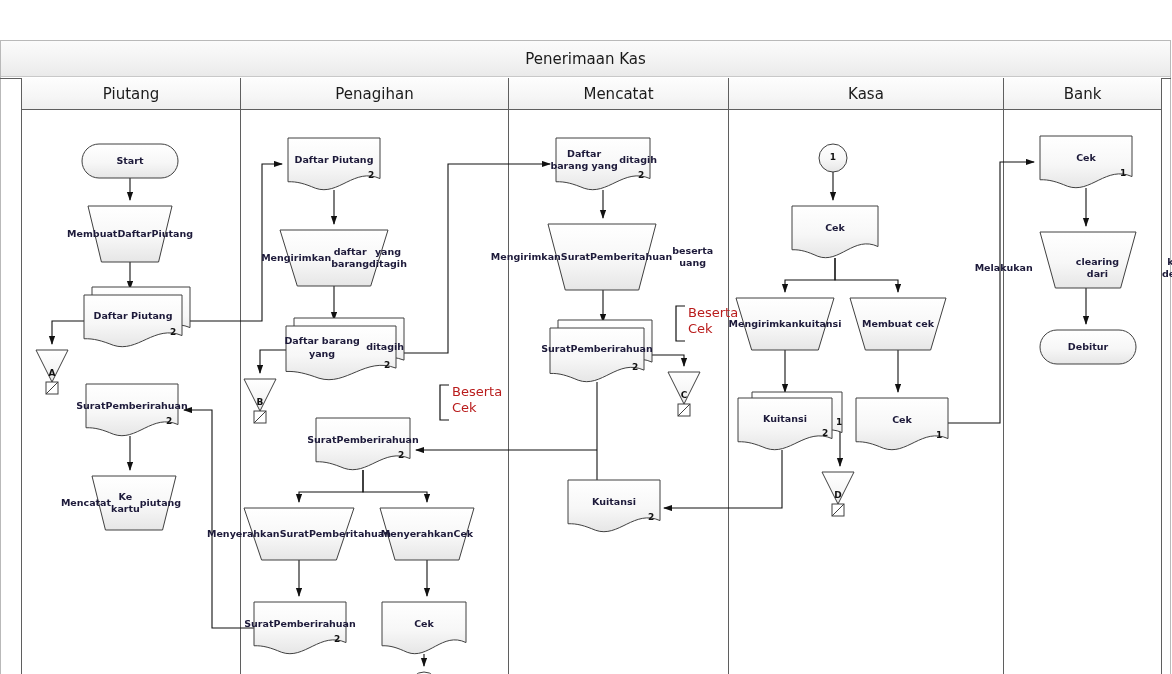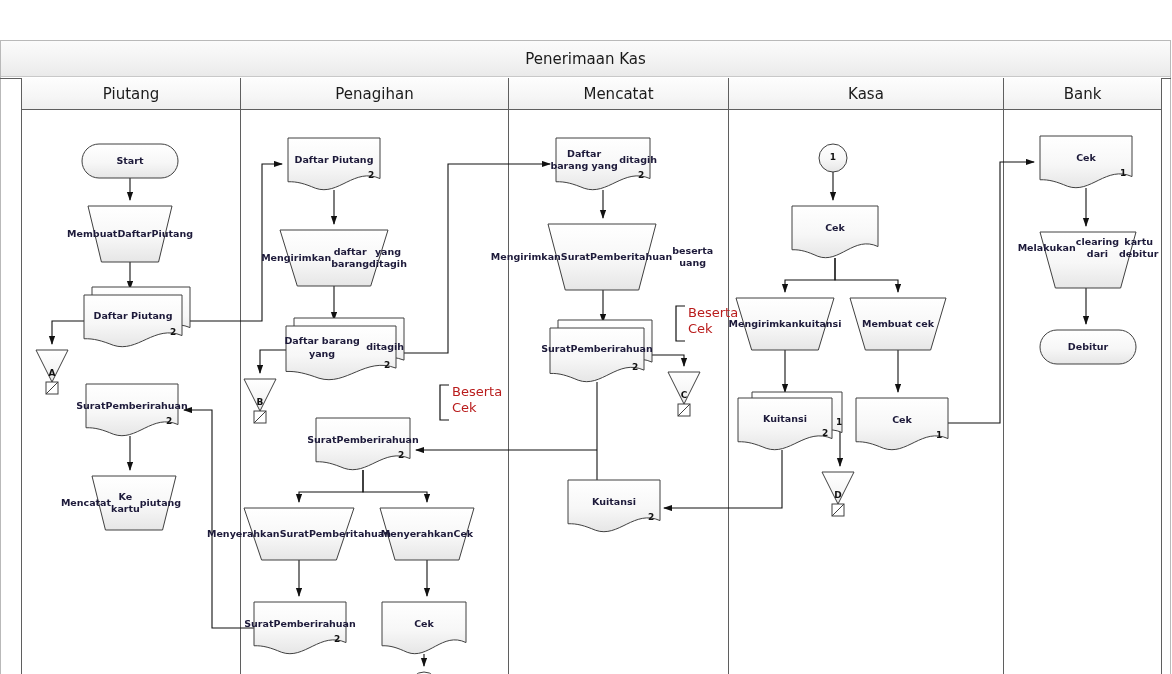--- a/index.html
+++ b/index.html
@@ -332,21 +332,21 @@
       <div class="copy-num" style="left: 822px; top: 388px;">2</div>
       <div class="node-label" style="left: 849px; top: 359.84px; width: 106px; height: 40px;">
         <div>Cek</div>
       </div>
       <div class="copy-num" style="left: 936px; top: 390px;">1</div>
       <div class="conn-letter" style="left: 830px; top: 450px; width: 16px;">D</div>
       <div class="node-label" style="left: 1033px; top: 97.84px; width: 106px; height: 40px;">
         <div>Cek</div>
       </div>
       <div class="copy-num" style="left: 1120px; top: 128px;">1</div>
-      <div class="node-label" style="left: 1035px; top: 188px; width: 106px; height: 40px;">
+      <div class="node-label" style="left: 1035px; top: 208px; width: 106px; height: 40px; gap: 43px;">
         <div>Melakukan</div>
         <div>clearing dari</div>
         <div>kartu debitur</div>
       </div>
       <div class="node-label" style="left: 1040px; top: 287px; width: 96px; height: 40px;">
         <div>Debitur</div>
       </div>
       <div class="annot" style="left: 688px; top: 265px;">
         <div>Beserta</div>
         <div>Cek</div>

